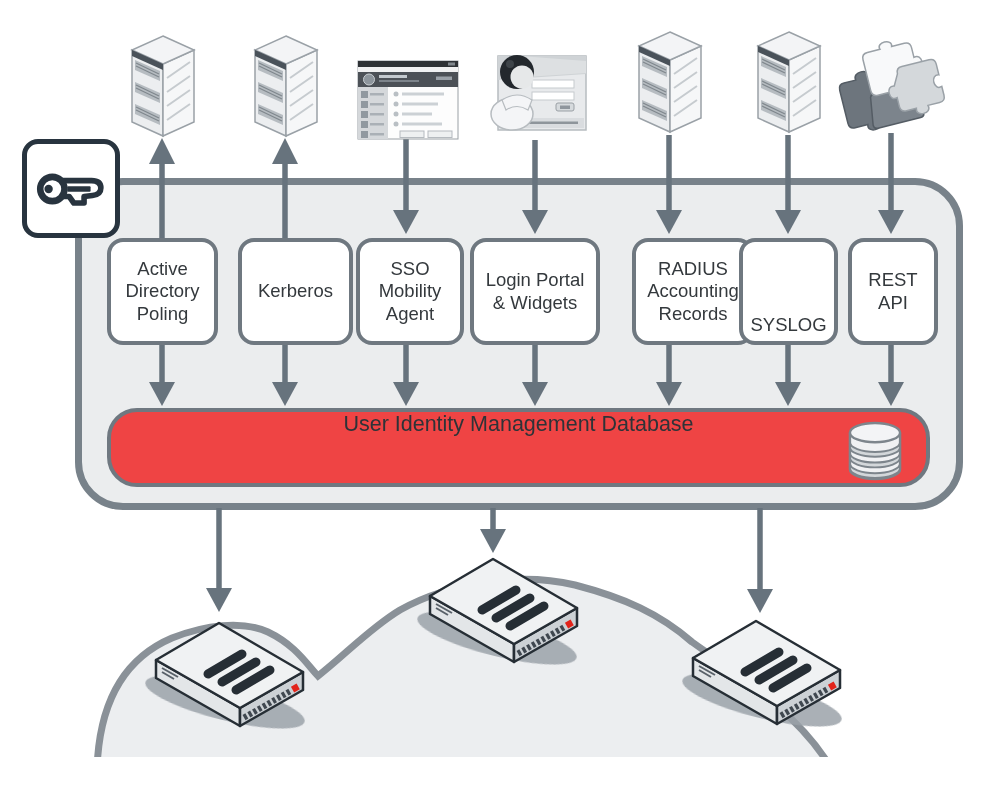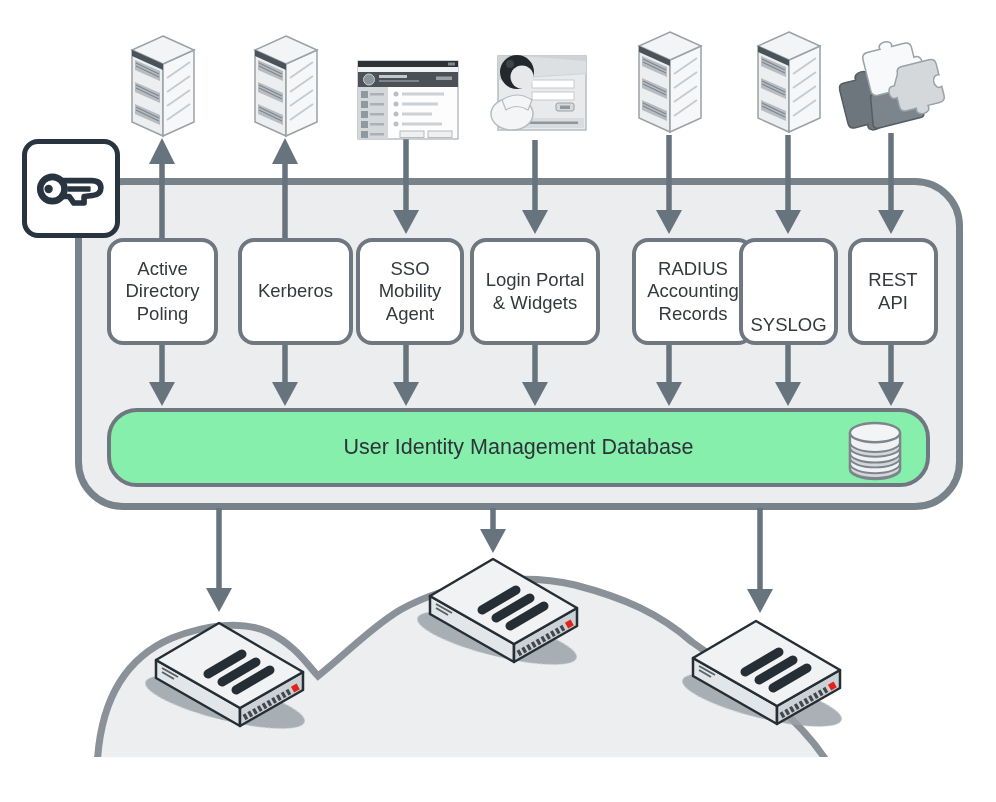--- a/index.html
+++ b/index.html
@@ -7,22 +7,22 @@
           font-family:Liberation Sans, sans-serif;padding-left:6px;}
   .container-frame{position:absolute;left:75px;top:178px;width:888px;height:332px;
           box-sizing:border-box;border:7px solid #78828a;background:#ebedee;
           border-radius:48px;z-index:1;}
   .svg-layer{position:absolute;left:0;top:0;width:996px;height:802px;z-index:2;pointer-events:none;}
   .node{position:absolute;top:238px;height:107px;box-sizing:border-box;background:#fff;
         border:4px solid #6f7880;border-radius:16px;display:flex;align-items:center;
         justify-content:center;text-align:center;z-index:3;
         font-size:18.5px;line-height:1.22;color:#34393d;padding:4px;}
   .db-bar{position:absolute;left:107px;top:408px;width:823px;height:79px;box-sizing:border-box;
-        background:#86efac;border:4px solid #6f7880;border-radius:30px;display:flex;
-        align-items:center;justify-content:center;z-index:3;
+        background:#ef4444;border:4px solid #6f7880;border-radius:30px;display:flex;
+        align-items:flex-start;justify-content:center;z-index:3;
         font-size:21.5px;color:#2e3338;}
   .db-cyl{position:absolute;right:24px;top:9px;width:54px;height:60px;}
   .key-badge{position:absolute;left:22px;top:139px;width:98px;height:99px;box-sizing:border-box;
         background:#fff;border:5px solid #28343f;border-radius:16px;display:flex;
         align-items:center;justify-content:center;z-index:4;}
   .n1{left:107px;width:111px;}
   .n2{left:228px;width:115px;margin-left:10px;}
   .n3{left:356px;width:108px;}
   .n4{left:470px;width:130px;}
   .n5{left:608px;width:122px;margin-left:24px;}

